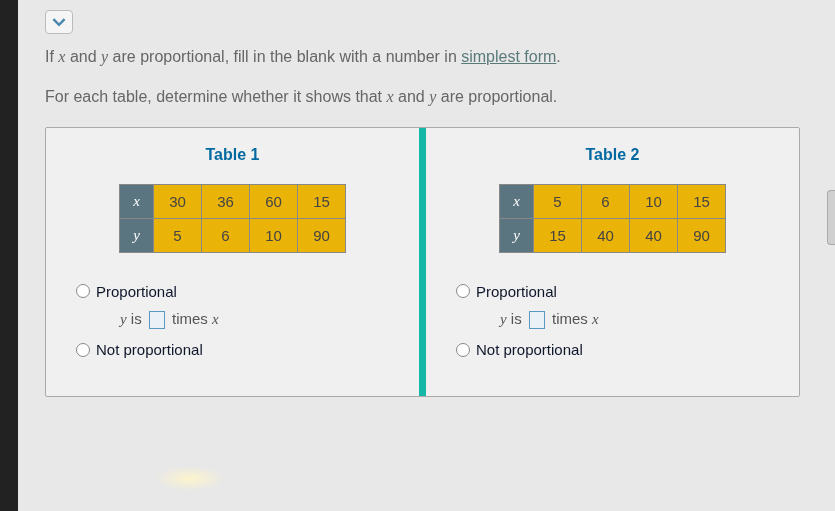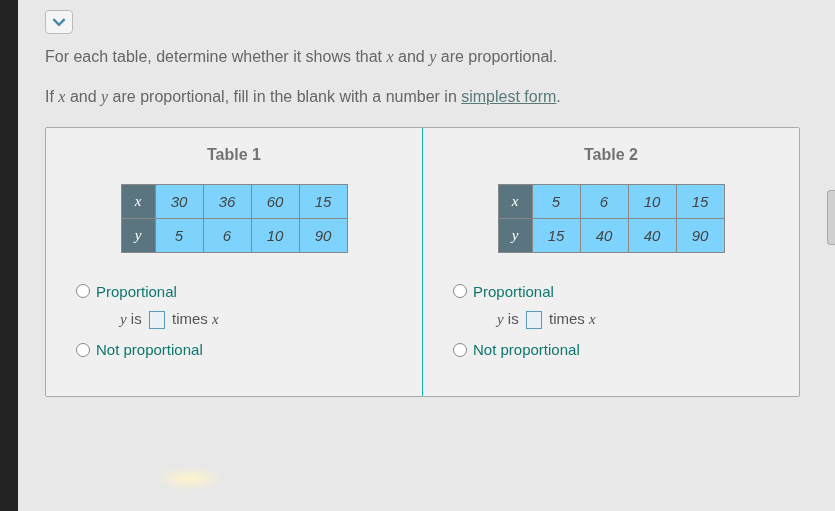--- a/index.html
+++ b/index.html
@@ -58,58 +58,57 @@
       display: flex;
       border: 1px solid #aaa;
       background: #f0f0f0;
       border-radius: 2px;
     }
     .panel {
       flex: 1;
       padding: 18px 30px 28px 30px;
     }
     .panel + .panel {
-      border-left: 1px solid #14b8a6;
+      border-left: 7px solid #14b8a6;
     }
     .table-title {
       text-align: center;
       font-weight: bold;
-      color: #737373;
+      color: #0369a1;
       font-size: 16px;
       margin-bottom: 20px;
     }
     table.data {
       border-collapse: collapse;
       margin: 0 auto 30px auto;
     }
     table.data td, table.data th {
       border: 1px solid #888;
       width: 48px;
       height: 34px;
       text-align: center;
       font-size: 15px;
       color: #444;
-      background: #7dd3fc;
-      font-style: italic;
+      background: #eab308;
     }
     table.data th {
       background: #5a7580;
       color: #fff;
       font-style: italic;
       font-family: 'Times New Roman', serif;
       font-weight: normal;
       width: 34px;
     }
     .option {
       display: flex;
       align-items: center;
       gap: 6px;
       margin-bottom: 10px;
       font-size: 15px;
-      color: #0f766e;
+      color: #0f172a;
       cursor: pointer;
     }
     .radio {
       width: 14px;
       height: 14px;
       border: 1.5px solid #888;
       border-radius: 50%;
       background: #fff;
       flex-shrink: 0;
     }
@@ -150,25 +149,25 @@
 
 <div class="content">
 
   <div class="collapse-btn">
     <svg viewBox="0 0 10 10">
         <path d="M1 3 L5 7 L9 3" fill="none" stroke="#4a88b0" stroke-width="1.8"></path>
       </svg>
   </div>
 
   <p class="instruction">
+    <span>If </span><span class="var-ital">x</span><span> and </span><span class="var-ital">y</span><span> are proportional, fill in the blank with a number in </span><span class="link-underline">simplest form</span><span>.</span>
+  </p>
+
+  <p class="instruction">
     <span>For each table, determine whether it shows that </span><span class="var-ital">x</span><span> and </span><span class="var-ital">y</span><span> are proportional.</span>
-  </p>
-
-  <p class="instruction">
-    <span>If </span><span class="var-ital">x</span><span> and </span><span class="var-ital">y</span><span> are proportional, fill in the blank with a number in </span><span class="link-underline">simplest form</span><span>.</span>
   </p>
 
   <div class="panels">
 
     <div class="panel">
       <div class="table-title">Table 1</div>
       <table class="data">
         <tbody>
             <tr>
           <th>x</th>

